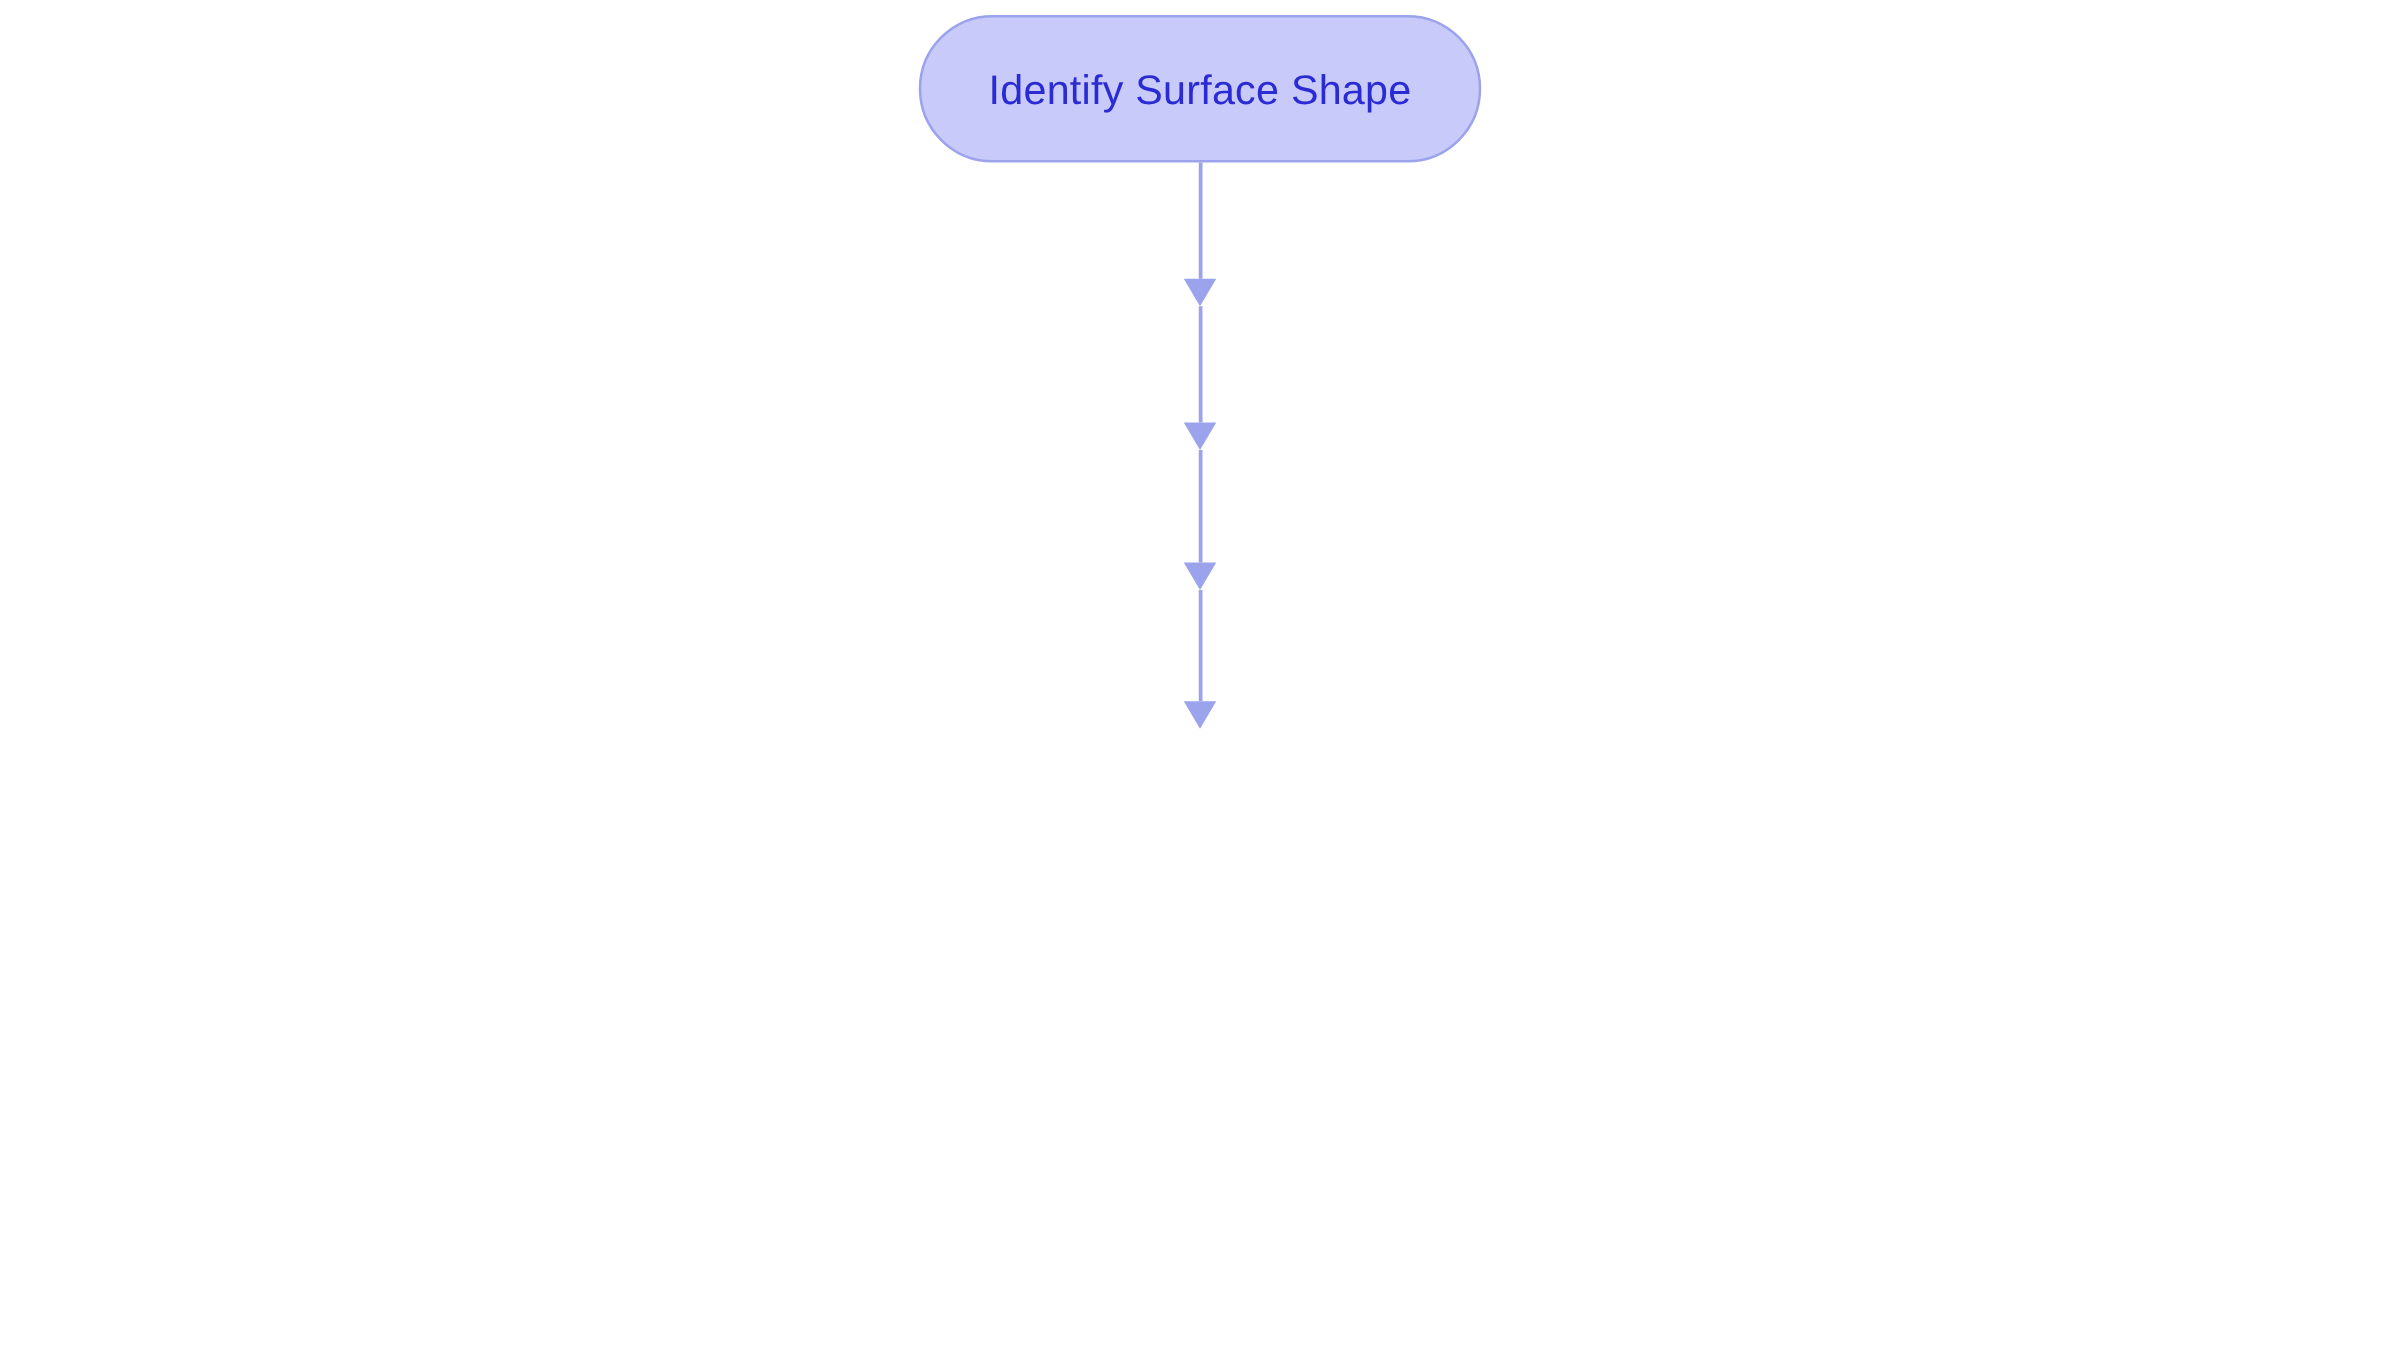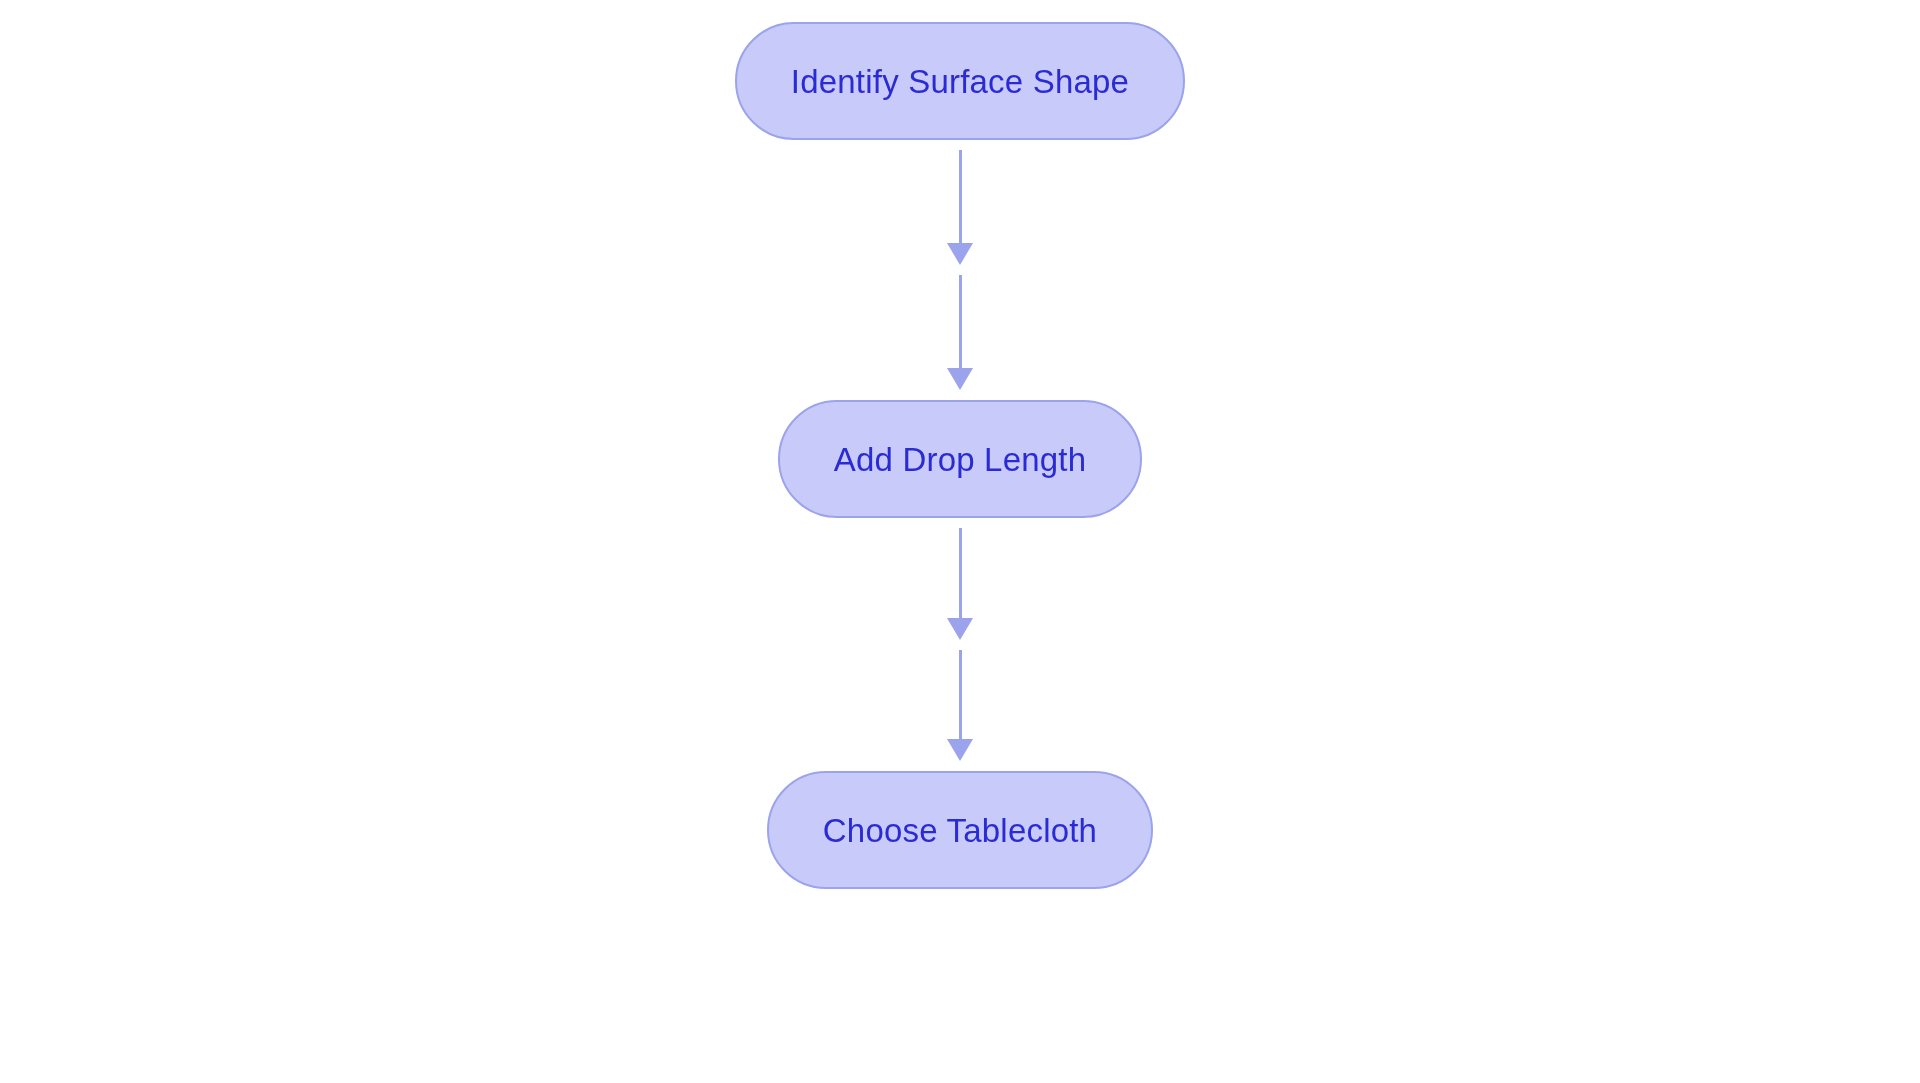--- a/index.html
+++ b/index.html
@@ -21,21 +21,20 @@
   }
   .flow-column {
     position: absolute;
     left: 0;
     top: 0;
     width: 1920px;
     height: 1083px;
     display: flex;
     flex-direction: column;
     align-items: center;
-    gap: 10px;
   }
   .node {
     box-sizing: border-box;
     display: flex;
     align-items: center;
     justify-content: center;
     background: #c8caf9;
     border: 2px solid #9aa3ec;
     border-radius: 9999px;
     color: #2b2bd4;
@@ -101,37 +100,27 @@
       <div class="conn-line"></div>
       <div class="conn-head"></div>
     </div>
 
 
     <div class="connector gap-2">
       <div class="conn-line"></div>
       <div class="conn-head"></div>
     </div>
 
-    <div class="node-wrap">
-      <div class="node">
-        <span class="node-label">Add Drop Length</span>
-      </div>
-    </div>
 
     <div class="connector gap-3">
       <div class="conn-line"></div>
       <div class="conn-head"></div>
     </div>
 
 
     <div class="connector gap-4">
       <div class="conn-line"></div>
       <div class="conn-head"></div>
     </div>
 
-    <div class="node-wrap">
-      <div class="node">
-        <span class="node-label">Choose Tablecloth</span>
-      </div>
-    </div>
 
   </div>
 </div>
 
 </body></html>

